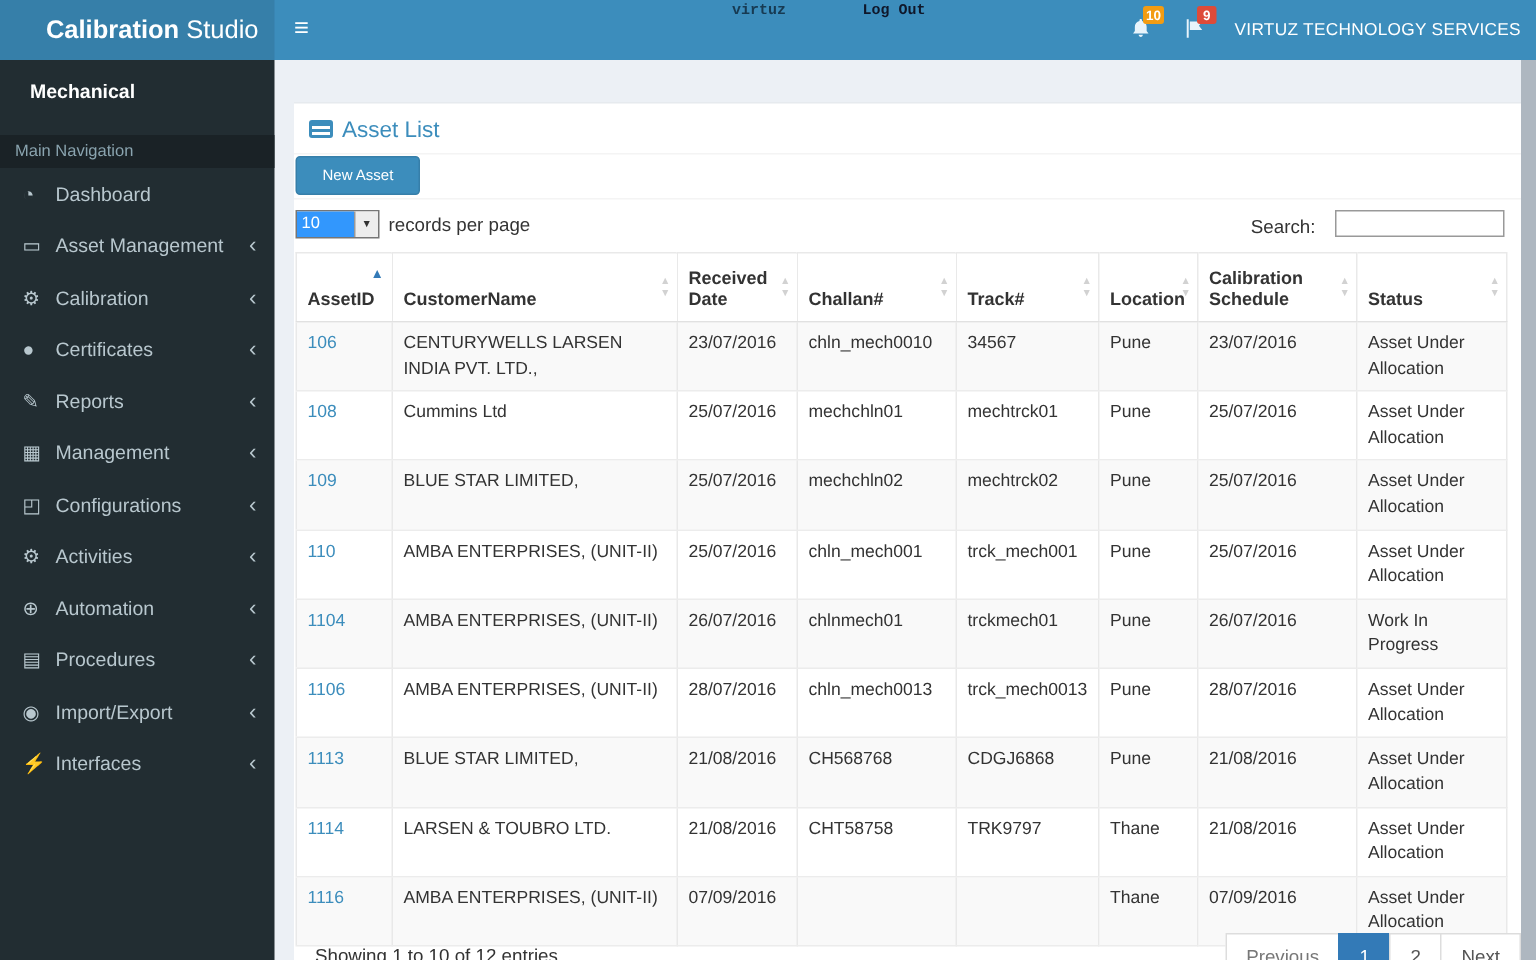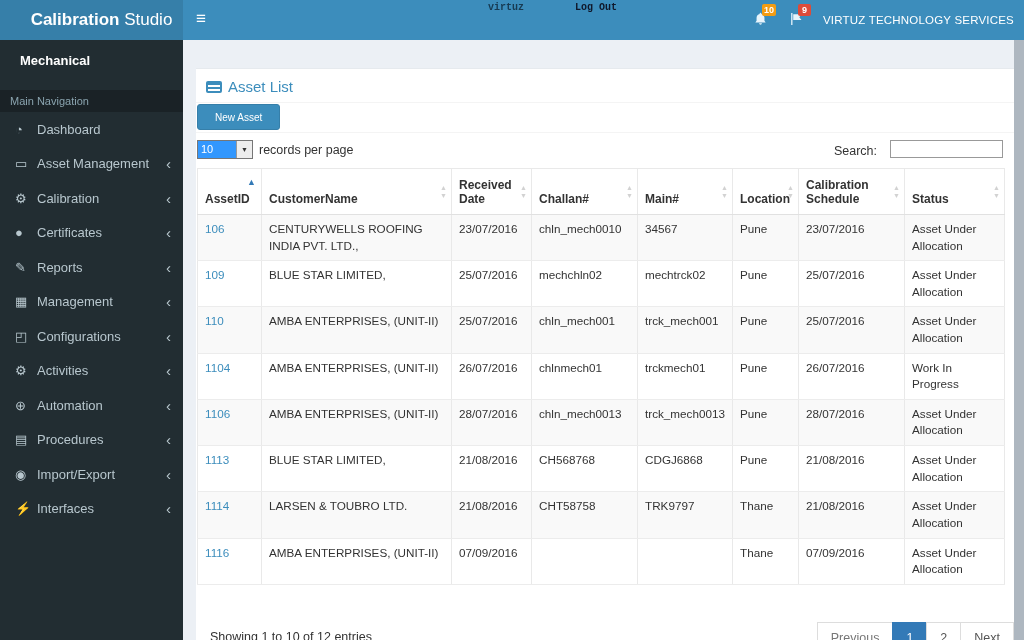--- a/index.html
+++ b/index.html
@@ -198,35 +198,45 @@
             <col style="width:66px">
             <col style="width:106px">
             <col style="width:100px">
         </colgroup>
         <thead id="grid-head">
             <tr>
               <th><span>AssetID</span><span class="sort-asc">▲</span></th>
               <th><span>CustomerName</span><span class="sort-both"><span>▲</span><br><span>▼</span></span></th>
               <th><span>Received Date</span><span class="sort-both"><span>▲</span><br><span>▼</span></span></th>
               <th><span>Challan#</span><span class="sort-both"><span>▲</span><br><span>▼</span></span></th>
-              <th><span>Main#</span><span class="sort-both"><span>▲</span><br><span>▼</span></span></th>
+              <th><span>Track#</span><span class="sort-both"><span>▲</span><br><span>▼</span></span></th>
               <th><span>Location</span><span class="sort-both"><span>▲</span><br><span>▼</span></span></th>
               <th><span>Calibration Schedule</span><span class="sort-both"><span>▲</span><br><span>▼</span></span></th>
               <th><span>Status</span><span class="sort-both"><span>▲</span><br><span>▼</span></span></th>
             </tr>
           </thead>
         <tbody id="grid-body">
             <tr style="height: 44px;">
               <td><a class="id-link">106</a></td>
-              <td>CENTURYWELLS ROOFING INDIA PVT. LTD.,</td>
+              <td>CENTURYWELLS LARSEN INDIA PVT. LTD.,</td>
               <td>23/07/2016</td>
               <td>chln_mech0010</td>
               <td>34567</td>
               <td>Pune</td>
               <td>23/07/2016</td>
+              <td>Asset Under Allocation</td>
+            </tr>
+            <tr style="height: 44px;">
+              <td><a class="id-link">108</a></td>
+              <td>Cummins Ltd</td>
+              <td>25/07/2016</td>
+              <td>mechchln01</td>
+              <td>mechtrck01</td>
+              <td>Pune</td>
+              <td>25/07/2016</td>
               <td>Asset Under Allocation</td>
             </tr>
             <tr style="height: 44px;">
               <td><a class="id-link">109</a></td>
               <td>BLUE STAR LIMITED,</td>
               <td>25/07/2016</td>
               <td>mechchln02</td>
               <td>mechtrck02</td>
               <td>Pune</td>
               <td>25/07/2016</td>

